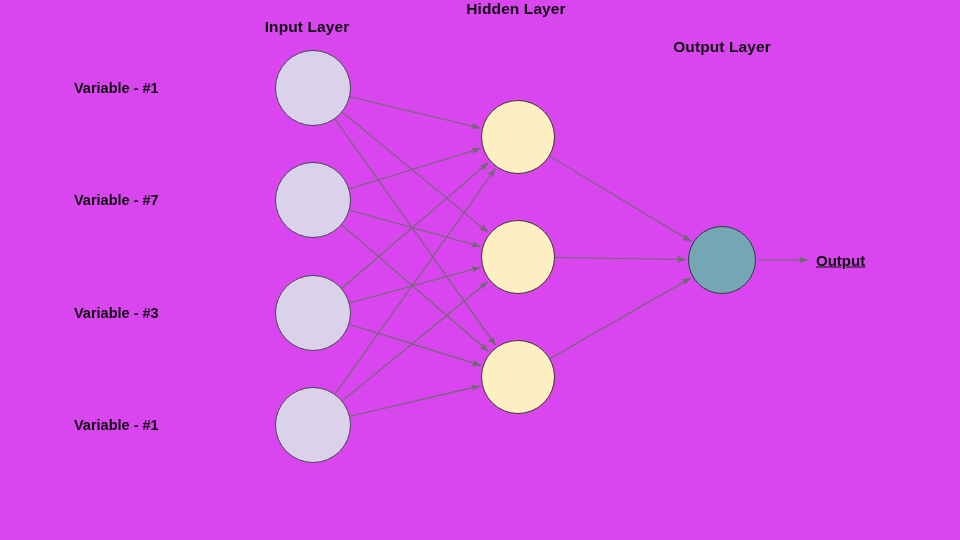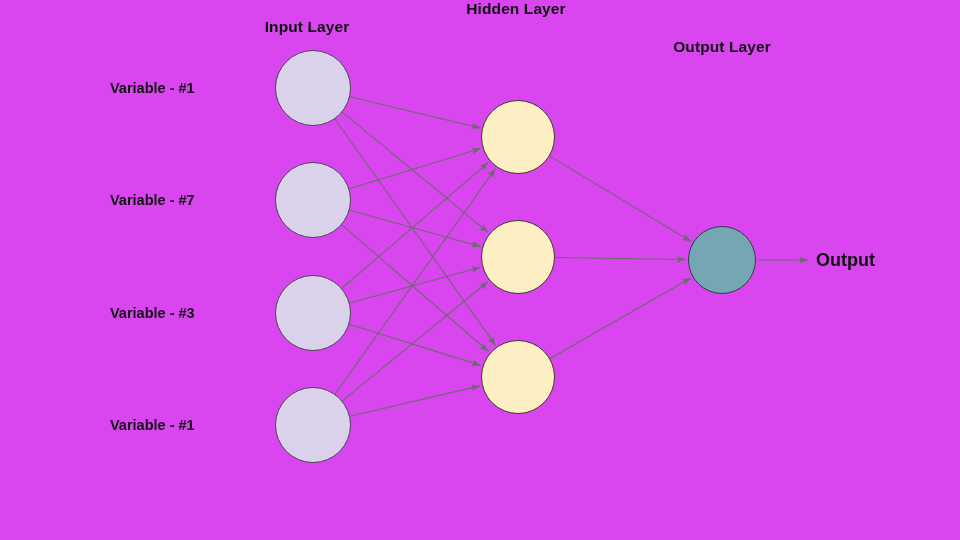--- a/index.html
+++ b/index.html
@@ -33,29 +33,29 @@
     white-space: nowrap;
     transform: translateX(-50%);
   }
   .var-label {
     position: absolute;
     font-size: 14.5px;
     font-weight: bold;
     color: #111111;
     white-space: nowrap;
     transform: translateY(-50%);
-    margin-left: 36px;
   }
   .output-label {
     position: absolute;
-    font-size: 18px;
+    font-size: 15px;
     font-weight: bold;
     color: #111111;
     white-space: nowrap;
     transform: translateY(-50%);
+    text-decoration: underline;
   }
   .caption {
     position: absolute;
     font-size: 15px;
     font-weight: normal;
     color: #1a1a1a;
     white-space: nowrap;
     transform: translateX(-50%);
   }
   .node {

